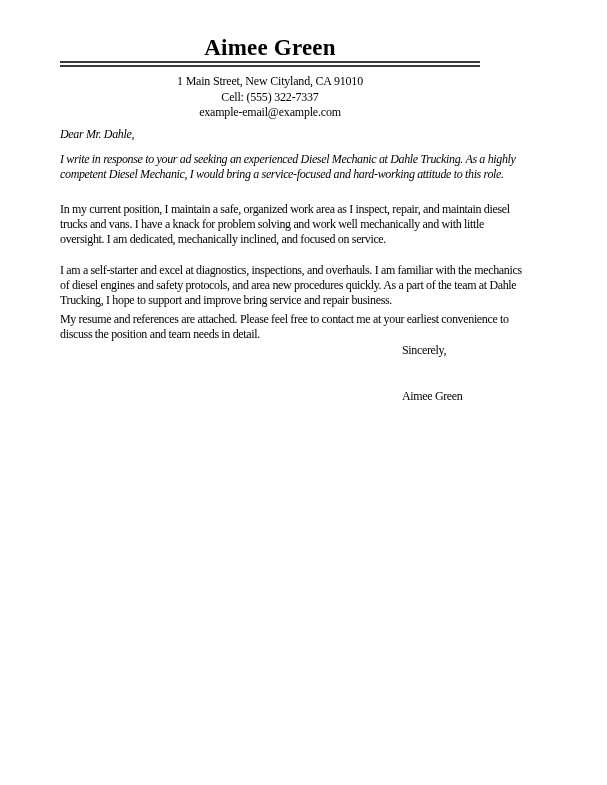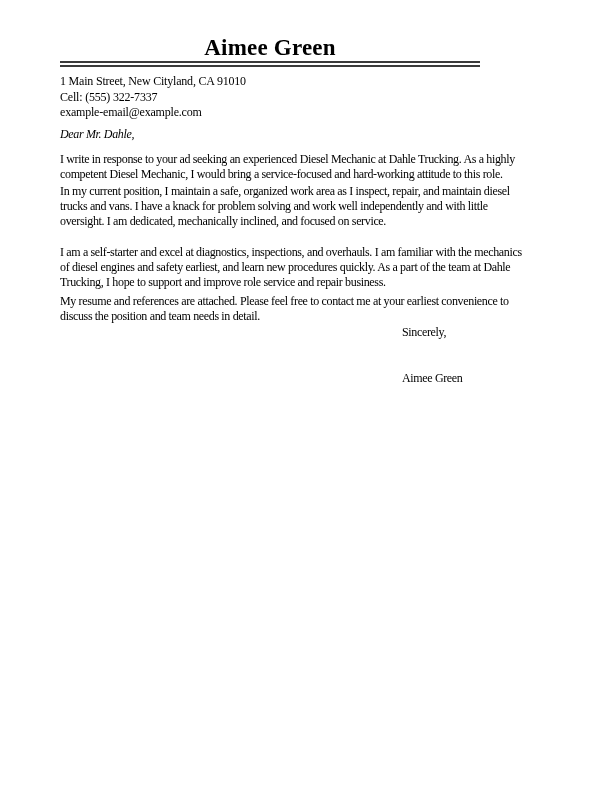--- a/index.html
+++ b/index.html
@@ -26,34 +26,34 @@
     color: var(--text, #000000);
   }
   .rule {
     margin-top: 1px;
     height: 6px;
     border-top: 2px solid var(--rule, #3a3a3a);
     border-bottom: 2px solid var(--rule, #3a3a3a);
   }
   .contact {
     margin-top: 7px;
-    text-align: left;
+    text-align: center;
     font-size: 12px;
     line-height: 15.5px;
     letter-spacing: -0.2px;
   }
   .body-text {
     font-size: 12px;
     line-height: 15px;
     letter-spacing: -0.35px;
   }
   .salutation { margin-top: 6px; font-style: italic; }
   .para div { white-space: nowrap; }
-  .p1 { margin-top: 10px; }
-  .p2 { margin-top: 2px; }
+  .p1 { margin-top: 10px; font-style: italic; }
+  .p2 { margin-top: 20px; }
   .p3 { margin-top: 16px; }
   .p4 { margin-top: 4px; }
   .closing { margin-top: 1px; margin-left: 342px; }
   .signature { margin-top: 31px; }
 </style>
 </head>
 <body>
 
 <div class="page">
 
@@ -71,28 +71,28 @@
 
     <div class="salutation">Dear Mr. Dahle,</div>
 
     <div class="para p1">
       <div>I write in response to your ad seeking an experienced Diesel Mechanic at Dahle Trucking. As a highly</div>
       <div>competent Diesel Mechanic, I would bring a service-focused and hard-working attitude to this role.</div>
     </div>
 
     <div class="para p2">
       <div>In my current position, I maintain a safe, organized work area as I inspect, repair, and maintain diesel</div>
-      <div>trucks and vans. I have a knack for problem solving and work well independently and with little</div>
+      <div>trucks and vans. I have a knack for problem solving and work well mechanically and with little</div>
       <div>oversight. I am dedicated, mechanically inclined, and focused on service.</div>
     </div>
 
     <div class="para p3">
       <div>I am a self-starter and excel at diagnostics, inspections, and overhauls. I am familiar with the mechanics</div>
-      <div>of diesel engines and safety earliest, and learn new procedures quickly. As a part of the team at Dahle</div>
-      <div>Trucking, I hope to support and improve role service and repair business.</div>
+      <div>of diesel engines and safety protocols, and area new procedures quickly. As a part of the team at Dahle</div>
+      <div>Trucking, I hope to support and improve bring service and repair business.</div>
     </div>
 
     <div class="para p4">
       <div>My resume and references are attached. Please feel free to contact me at your earliest convenience to</div>
       <div>discuss the position and team needs in detail.</div>
     </div>
 
     <div class="closing">
       <div>Sincerely,</div>
       <div class="signature">Aimee Green</div>

